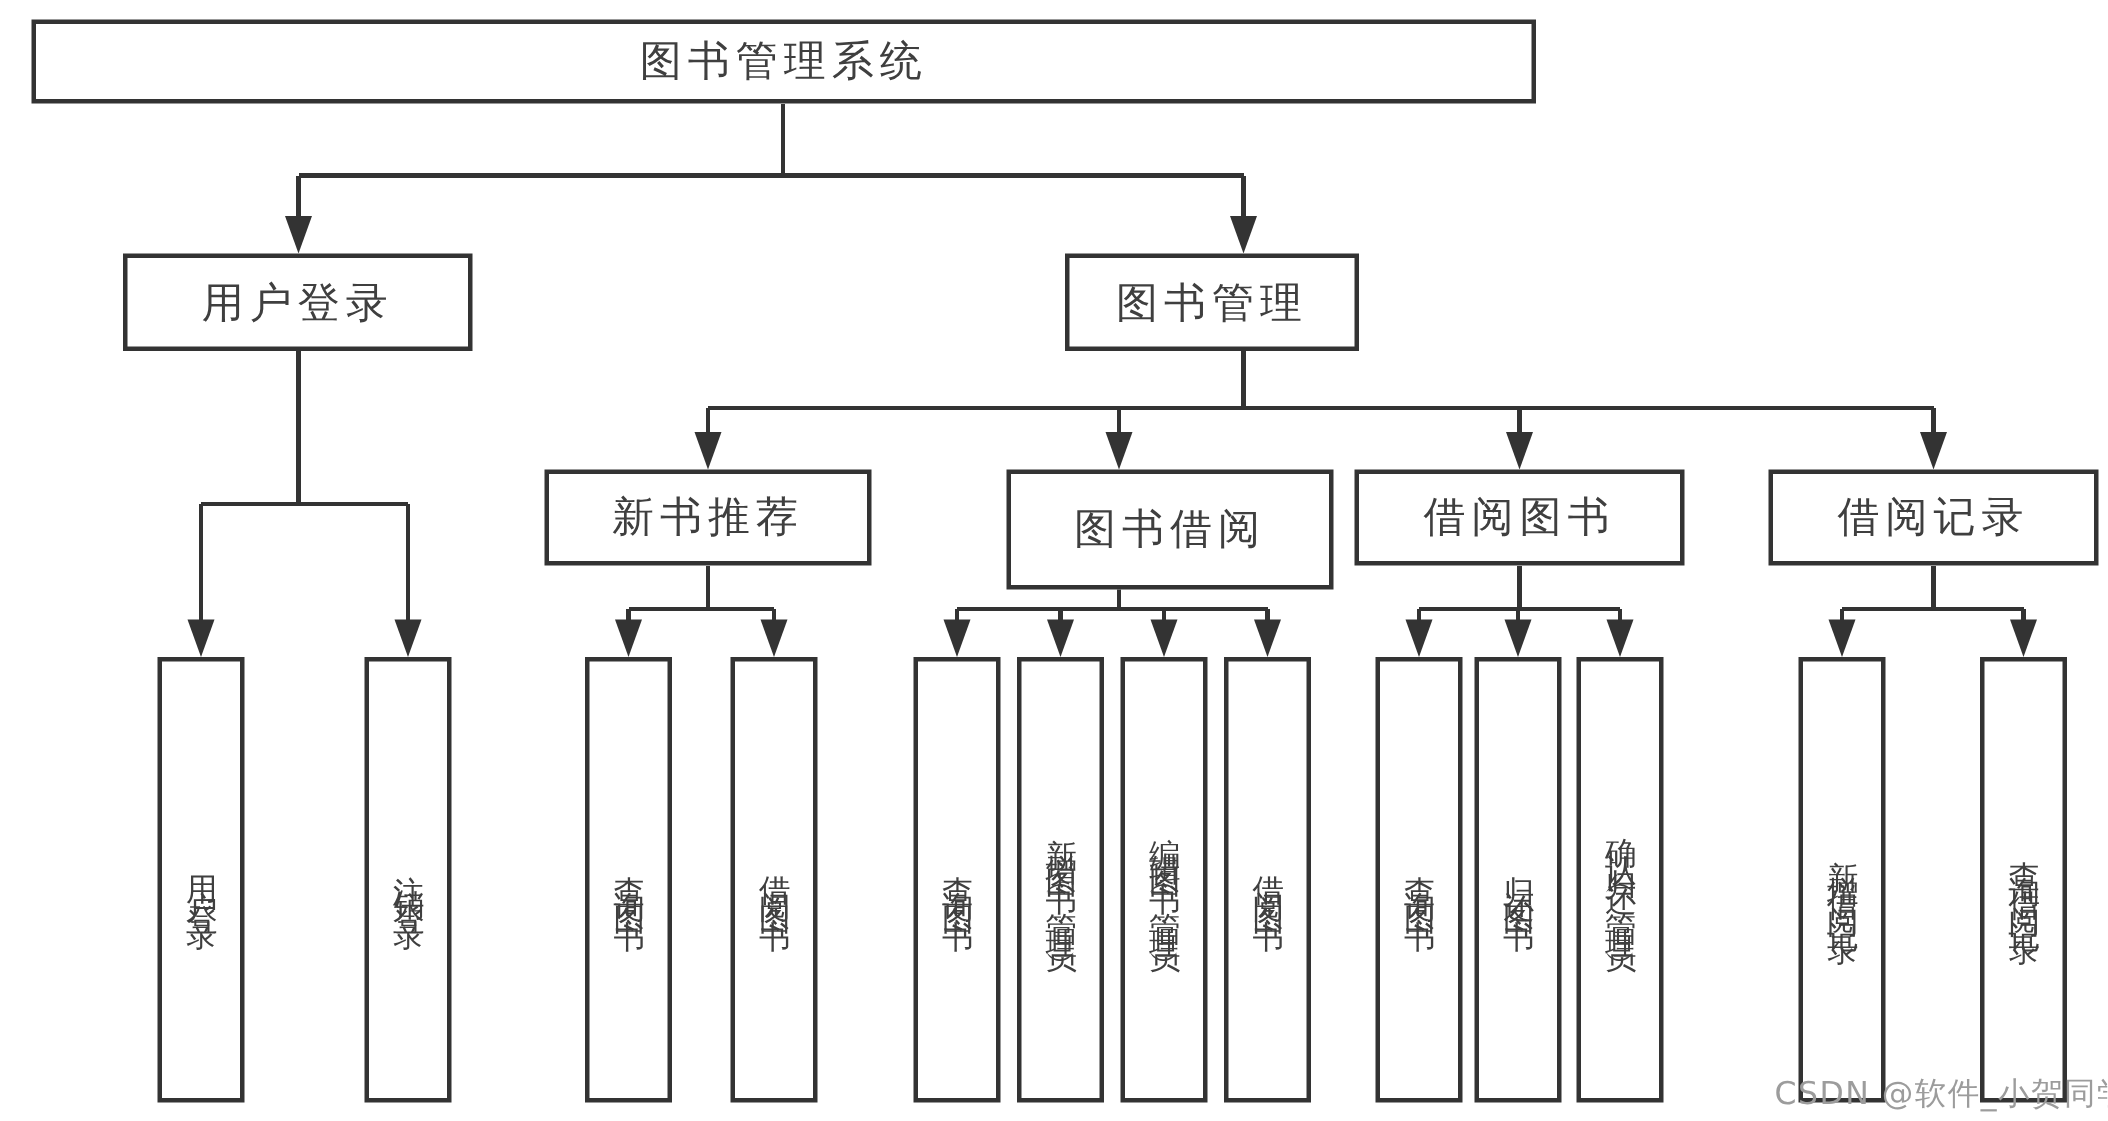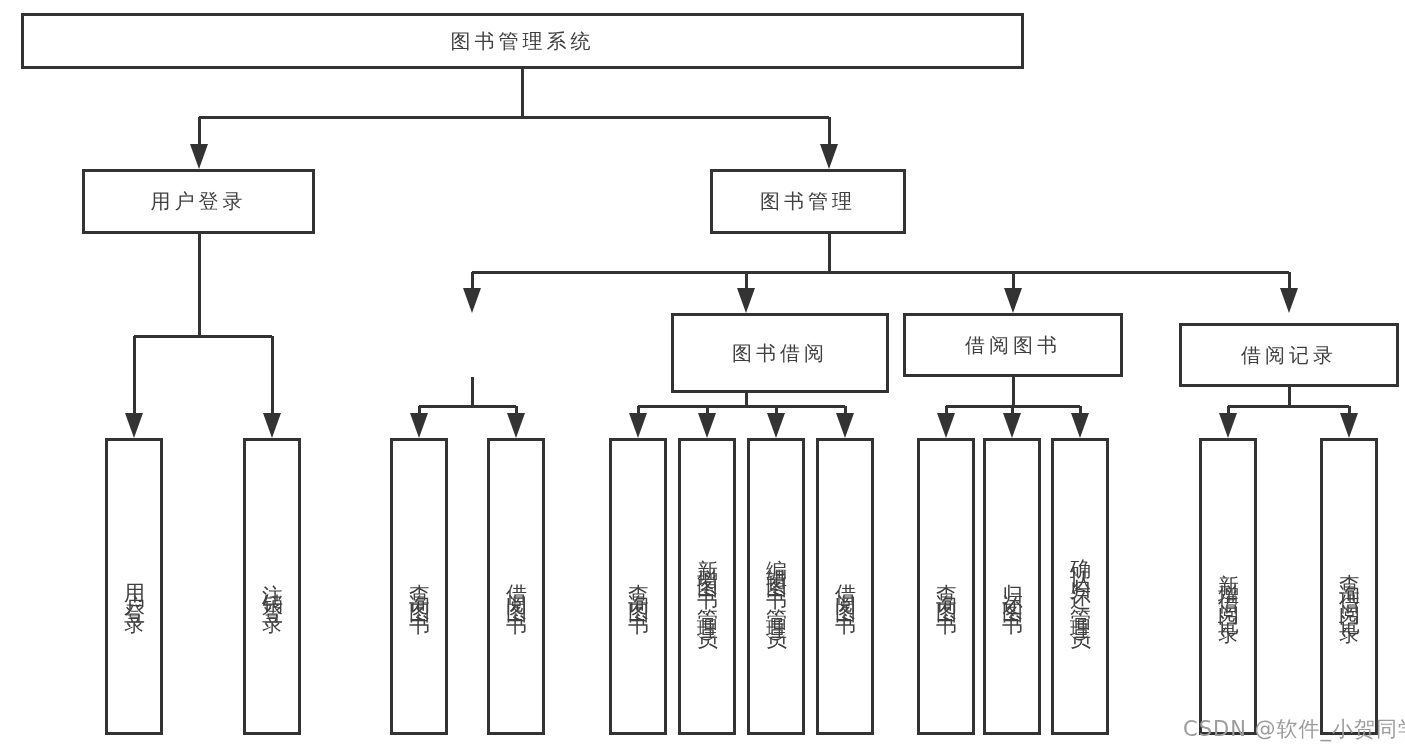--- a/index.html
+++ b/index.html
@@ -29,21 +29,21 @@
     background: #ffffff;
     border: 3px solid #333333;
     display: flex;
     align-items: center;
     justify-content: center;
     color: #3f3f3f;
     z-index: 1;
     text-align: center;
   }
   .h {
-    font-size: 20px;
+    font-size: 28px;
     letter-spacing: 4px;
     white-space: nowrap;
   }
   .v {
     writing-mode: vertical-rl;
     text-orientation: mixed;
     font-size: 21px;
     letter-spacing: 10px;
     line-height: 1;
   }
@@ -92,23 +92,24 @@
       <polygon points="1219,413 1237,413 1228,438"></polygon>
       <polygon points="1340,413 1358,413 1349,438"></polygon>
     </g>
   </svg>
 
   <div class="box h" style="left:21px;top:13px;width:1003px;height:56px">图书管理系统</div>
 
   <div class="box h" style="left:82px;top:169px;width:233px;height:65px">用户登录</div>
   <div class="box h" style="left:710px;top:169px;width:196px;height:65px">图书管理</div>
 
+  <div class="box h" style="left:363px;top:313px;width:218px;height:64px">新书推荐</div>
   <div class="box h" style="left:671px;top:313px;width:218px;height:80px">图书借阅</div>
   <div class="box h" style="left:903px;top:313px;width:220px;height:64px">借阅图书</div>
-  <div class="box h" style="left:1179px;top:323px;width:220px;height:64px">借阅记录</div>
+  <div class="box h" style="left:1179px;top:313px;width:220px;height:64px">借阅记录</div>
 
   <div class="box v" style="left:105px;top:438px;width:58px;height:297px">用户登录</div>
   <div class="box v" style="left:243px;top:438px;width:58px;height:297px">注销登录</div>
 
   <div class="box v" style="left:390px;top:438px;width:58px;height:297px">查询图书</div>
   <div class="box v" style="left:487px;top:438px;width:58px;height:297px">借阅图书</div>
 
   <div class="box v" style="left:609px;top:438px;width:58px;height:297px">查询图书</div>
   <div class="box v" style="left:678px;top:438px;width:58px;height:297px">新增图书（管理员）</div>
   <div class="box v" style="left:747px;top:438px;width:58px;height:297px">编辑图书（管理员）</div>

